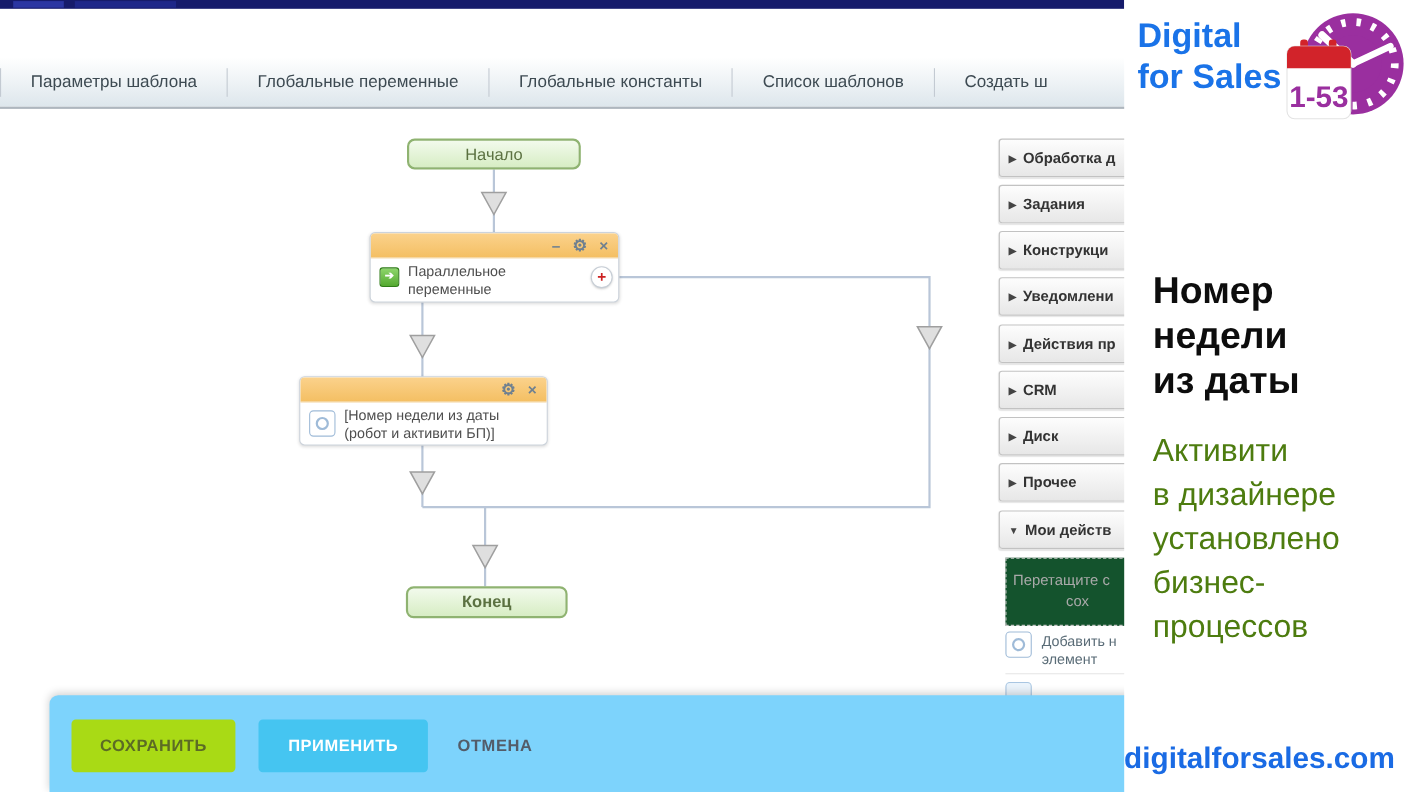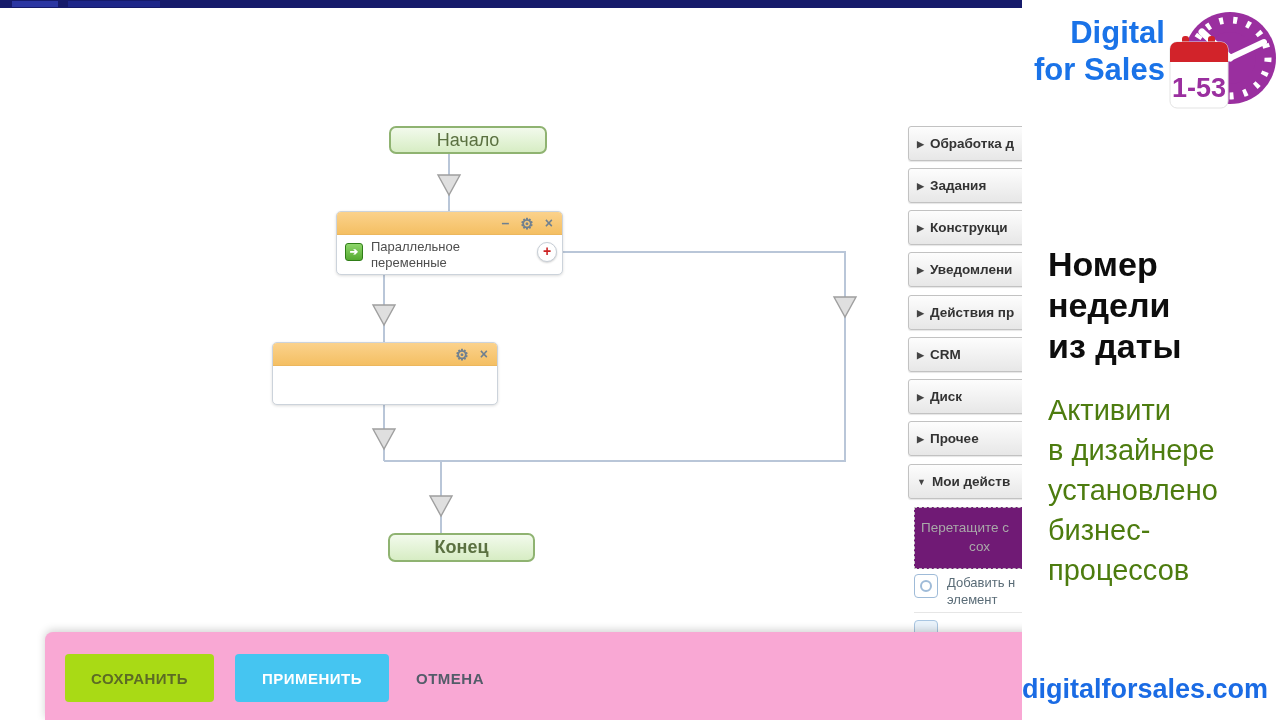--- a/index.html
+++ b/index.html
@@ -13,21 +13,21 @@
 
   
   .tabbar{position:absolute;left:0;top:52px;width:1280px;height:45px;
           background:linear-gradient(#ffffff,#dde6ec);border-bottom:2px solid #aeb6be;
           display:flex;align-items:center;}
   .tab{padding:0 27px;font-size:15.5px;color:#3d4a52;height:100%;display:flex;align-items:center;white-space:nowrap;}
   .tabsep{width:1px;height:26px;background:#c3cad2;flex:0 0 1px;}
 
   
   .term{position:absolute;background:linear-gradient(#f2faec,#d7edc4);border:2px solid #8fb371;
-        border-radius:7px;color:#5b7141;font-size:18px;display:flex;align-items:center;justify-content:center;z-index:2;margin-left:19px;}
+        border-radius:7px;color:#5b7141;font-size:15px;display:flex;align-items:center;justify-content:center;z-index:2;}
   .n-start{left:370px;top:126px;width:154px;height:24px;}
   .n-end{left:369px;top:533px;width:143px;height:25px;font-weight:bold;}
 
   .activity{position:absolute;background:#fff;border:1px solid #ccd3db;border-radius:5px;
             box-shadow:0 1px 3px rgba(0,0,0,.14);z-index:2;}
   .a-parallel{left:336px;top:211px;width:225px;height:62px;}
   .a-week{left:272px;top:342px;width:224px;height:61px;}
   .hdr{height:22px;background:linear-gradient(#fbd28c,#f4bf63);border-radius:4px 4px 0 0;
        border-bottom:1px solid #ecb75e;display:flex;align-items:center;justify-content:flex-end;gap:11px;padding:0 9px;}
   .hic{font-size:14px;color:#6f8090;font-weight:bold;line-height:1;}
@@ -43,59 +43,71 @@
             box-shadow:0 1px 2px rgba(0,0,0,.18);}
   .clip2{overflow:hidden;height:34px;}
 
   
   .acc{position:absolute;left:908px;width:132px;height:33px;background:linear-gradient(#fdfdfd,#e7e7e7);
        border:1px solid #c2c2c2;border-radius:3px;box-shadow:0 1px 1px rgba(0,0,0,.10);
        display:flex;align-items:center;padding:0 8px;gap:6px;font-weight:bold;font-size:13.5px;color:#333;
        white-space:nowrap;z-index:1;}
   .caret{font-size:9px;color:#444;flex:0 0 auto;}
   .dropzone{position:absolute;left:914px;top:507px;width:132px;height:50px;border:1px dashed #c9c9c9;
-            color:#a9a9a9;font-size:13.5px;padding:10px 6px 0 6px;line-height:19px;background:#701a75;z-index:1;}
+            color:#a9a9a9;font-size:13.5px;padding:10px 6px 0 6px;line-height:19px;background:#14532d;z-index:1;}
   .dz2{padding-left:48px;}
   .pal-item{position:absolute;left:914px;top:574px;width:140px;display:flex;gap:9px;font-size:13px;
             color:#5a6c77;line-height:17px;z-index:1;}
   .pal-sep{position:absolute;left:914px;top:612px;width:126px;height:1px;background:#e6e6e6;z-index:1;}
   .pal-item2{position:absolute;left:914px;top:620px;width:140px;display:flex;gap:9px;z-index:1;}
   .doc-icon{width:22px;height:22px;background:#eaf3fb;border:1px solid #a9c6e2;border-radius:4px;position:relative;}
   .doc-icon i{position:absolute;right:-3px;bottom:-3px;width:10px;height:10px;border-radius:50%;
               background:#f4c646;border:1px solid #caa22f;display:block;}
 
   
-  .toolbar{position:absolute;left:45px;top:632px;width:1235px;height:88px;background:#f9a8d4;
+  .toolbar{position:absolute;left:45px;top:632px;width:1235px;height:88px;background:#7dd3fc;
            border-top-left-radius:8px;box-shadow:0 -2px 8px rgba(0,0,0,.18);z-index:5;}
   .btn{position:absolute;top:22px;height:48px;border-radius:4px;display:flex;align-items:center;justify-content:center;
        font-weight:bold;font-size:15px;letter-spacing:.5px;cursor:pointer;}
   .btn-save{left:20px;width:149px;background:#a9da15;color:#5c6b25;}
   .btn-apply{left:190px;width:154px;background:#45c5f1;color:#fff;}
   .btn-cancel{left:365px;width:80px;color:#535c69;background:transparent;}
 
   
   .overlay{position:absolute;left:1022px;top:0;width:258px;height:720px;background:#fff;z-index:10;}
-  .brand{position:absolute;left:12px;top:14px;font-size:31px;font-weight:bold;color:#1a73e8;line-height:37px;text-align:right;}
+  .brand{position:absolute;left:12px;top:14px;font-size:31px;font-weight:bold;color:#1a73e8;line-height:37px;}
   .logo-svg{position:absolute;left:136px;top:2px;width:124px;height:122px;}
   .heading{position:absolute;left:26px;top:244px;font-size:34px;font-weight:bold;color:#0d0d0d;line-height:41px;}
   .bodytext{position:absolute;left:26px;top:390px;font-size:29px;color:#4d7c0f;line-height:40px;}
   .domain{position:absolute;right:12px;top:674px;font-size:27px;font-weight:bold;color:#1a6be4;}
 
   svg.flow{position:absolute;left:0;top:0;width:1280px;height:720px;z-index:0;}
 </style>
 </head>
 <body>
 
 <div id="stage">
 
   <div class="topbar">
     <div class="seg1"></div>
     <div class="seg2"></div>
   </div>
 
+  <div class="tabbar">
+    <div class="tabsep"></div>
+    <div class="tab">Параметры шаблона</div>
+    <div class="tabsep"></div>
+    <div class="tab">Глобальные переменные</div>
+    <div class="tabsep"></div>
+    <div class="tab">Глобальные константы</div>
+    <div class="tabsep"></div>
+    <div class="tab">Список шаблонов</div>
+    <div class="tabsep"></div>
+    <div class="tab">Создать ш</div>
+  </div>
 
   <svg class="flow">
     <g stroke="#b9c6d8" stroke-width="2" fill="none">
       <path d="M449 154 L449 212"></path>
       <path d="M384 275 L384 343"></path>
       <path d="M563 252 L845 252 L845 461 L384 461"></path>
       <path d="M384 405 L384 461"></path>
       <path d="M441 461 L441 533"></path>
     </g>
     <g fill="#dfdfdf" stroke="#9f9f9f" stroke-width="1.4">
@@ -123,20 +135,29 @@
       </span>
     </div>
     <div class="plus-btn">+</div>
   </div>
 
   <div class="activity a-week">
     <div class="hdr">
       <span class="hic gear">⚙</span>
       <span class="hic">×</span>
     </div>
+    <div class="abody">
+      <span class="app-icon">
+          <i></i>
+        </span>
+      <span class="clip2">
+        <span>[Номер недели из даты</span><br>
+        <span>(робот и активити БП)]</span>
+      </span>
+    </div>
   </div>
 
   <div class="term n-end">Конец</div>
 
   <div class="acc" style="top:126px">
     <span class="caret">▶</span>
     <span>Обработка д</span>
   </div>
   <div class="acc" style="top:168px">
     <span class="caret">▶</span>

